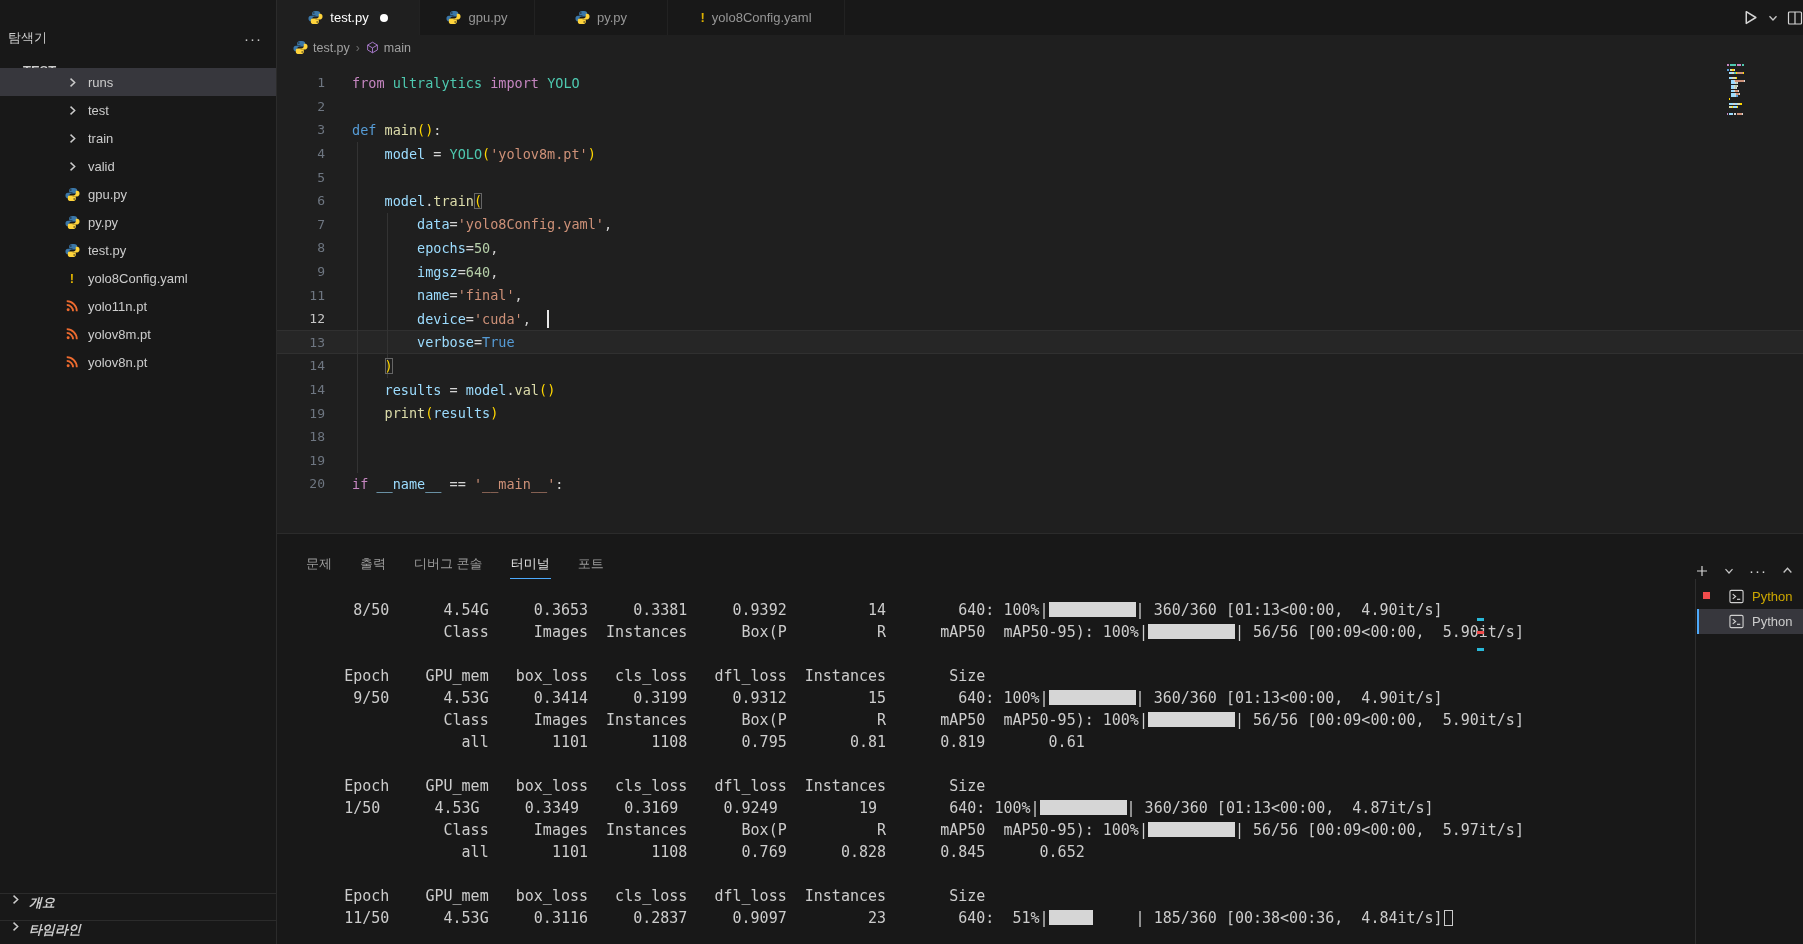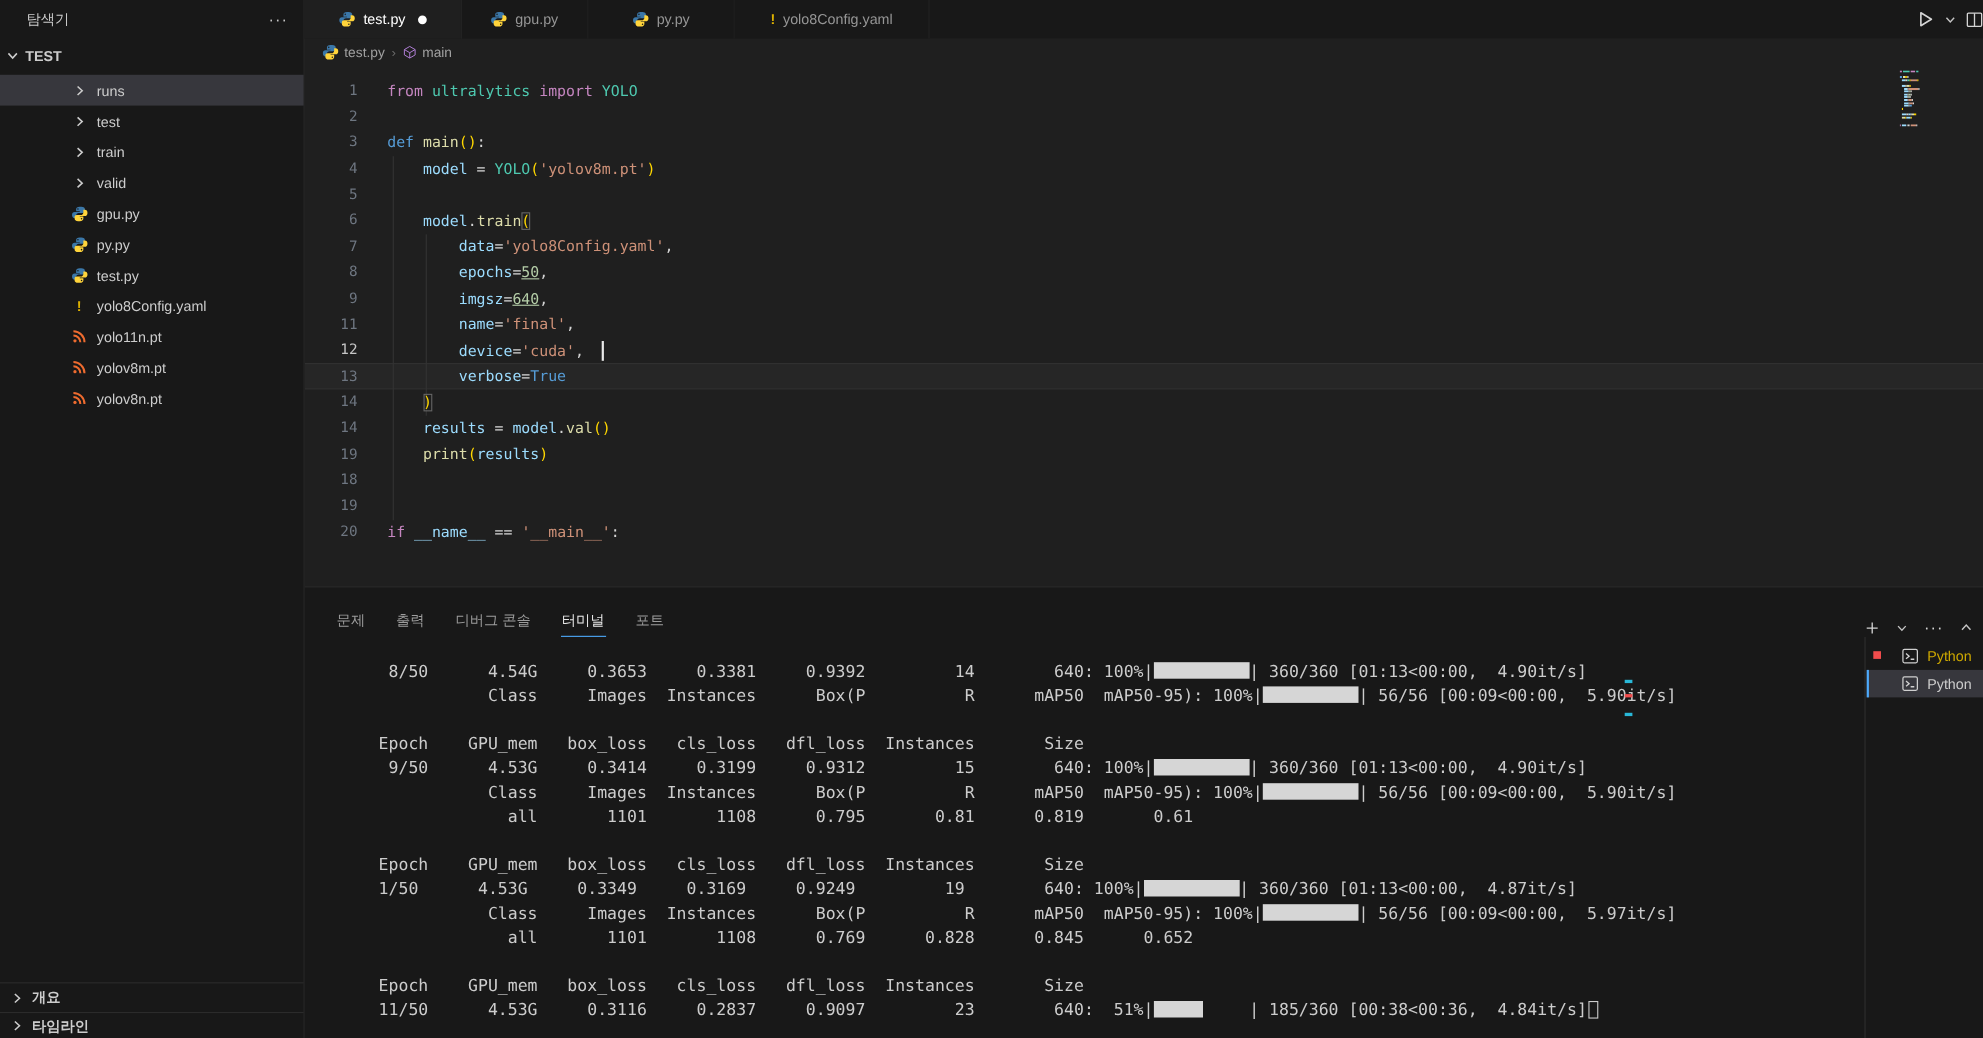--- a/index.html
+++ b/index.html
@@ -3,31 +3,31 @@
 <meta charset="utf-8">
 <style>
   html,body{margin:0;padding:0;background:#1f1f1f;}
   *{box-sizing:border-box;}
   .app{position:relative;width:1803px;height:944px;overflow:hidden;background:#1f1f1f;
        font-family:"Liberation Sans",sans-serif;color:#cccccc;-webkit-font-smoothing:antialiased;}
   svg{display:block;}
 
   
   .sidebar{position:absolute;left:0;top:0;width:277px;height:100%;background:#181818;border-right:1px solid #2b2b2b;}
-  .sb-title{height:36px;display:flex;align-items:center;padding:0 14px 0 24px;font-size:13px;color:#cccccc;}
+  .sb-title{height:36px;display:flex;align-items:center;padding:0 14px 0 8px;font-size:13px;color:#cccccc;margin-top:20px;}
   .sb-title .sp{flex:1;}
   .sb-dots{color:#c5c5c5;font-size:15px;letter-spacing:1px;cursor:pointer;}
   .sb-section{height:28px;display:flex;align-items:center;gap:6px;padding-left:6px;font-size:13px;font-weight:bold;color:#cccccc;}
   .sb-items{position:absolute;top:68px;left:0;right:0;}
   .sb-item{height:28px;display:flex;align-items:center;gap:8px;padding-left:64px;font-size:13px;color:#cccccc;cursor:pointer;}
   .sb-item.selected{background:#37373d;}
   .sb-item .ic{width:16px;height:16px;display:flex;align-items:center;justify-content:center;flex:none;}
   .yaml-bang{color:#ddb100;font-weight:bold;font-size:13px;}
   .sb-bottom{position:absolute;bottom:0;left:0;right:0;}
-  .sb-brow{display:flex;align-items:center;gap:8px;padding-left:10px;font-size:13px;font-weight:bold;color:#cccccc;border-top:1px solid #2b2b2b;cursor:pointer;}
+  .sb-brow{display:flex;gap:8px;padding-left:10px;font-size:13px;font-weight:bold;color:#cccccc;border-top:1px solid #2b2b2b;cursor:pointer;font-style:italic;}
   .sb-brow.r1{height:27px;}
   .sb-brow.r2{height:24px;}
 
   
   .main{position:absolute;left:277px;top:0;right:0;height:100%;}
 
   .tabbar{height:35px;background:#181818;display:flex;align-items:stretch;}
   .tab{display:flex;align-items:center;justify-content:center;gap:7px;font-size:13px;color:#969696;
        background:#181818;border-right:1px solid #222222;cursor:pointer;flex:none;}
   .tab:nth-child(1){width:143px;}
@@ -54,21 +54,21 @@
   .cline{display:flex;height:23.6px;align-items:center;}
   .gut{width:48px;flex:none;text-align:right;font-family:"DejaVu Sans Mono",monospace;font-size:13px;color:#6e7681;}
   .gut.cur{color:#c6c6c6;}
   .ctext{margin-left:27px;font-family:"DejaVu Sans Mono",monospace;font-size:13.5px;white-space:pre;}
   .tok-k{color:var(--syn-k,#C586C0);}
   .tok-b{color:var(--syn-b,#569CD6);}
   .tok-f{color:var(--syn-f,#DCDCAA);}
   .tok-c{color:var(--syn-c,#4EC9B0);}
   .tok-v{color:var(--syn-v,#9CDCFE);}
   .tok-s{color:var(--syn-s,#CE9178);}
-  .tok-n{color:var(--syn-n,#B5CEA8);text-decoration:underline;}
+  .tok-n{color:var(--syn-n,#B5CEA8);}
   .tok-w{color:var(--syn-w,#D4D4D4);}
   .tok-p{color:var(--syn-p,#FFD700);}
   .tok-box{outline:1px solid #656565;outline-offset:-1px;}
   .ccursor{display:inline-block;width:1.5px;height:18px;background:#e8e8e8;vertical-align:-4px;}
   .minimap{position:absolute;left:1450px;top:4px;width:38px;}
   .mrow{height:2px;margin-bottom:0.6px;white-space:nowrap;overflow:hidden;}
   .mrow span{display:inline-block;height:2px;vertical-align:top;}
 
   
   .panel{position:absolute;top:533px;left:0;right:0;bottom:0;background:#181818;border-top:1px solid #2b2b2b;}

